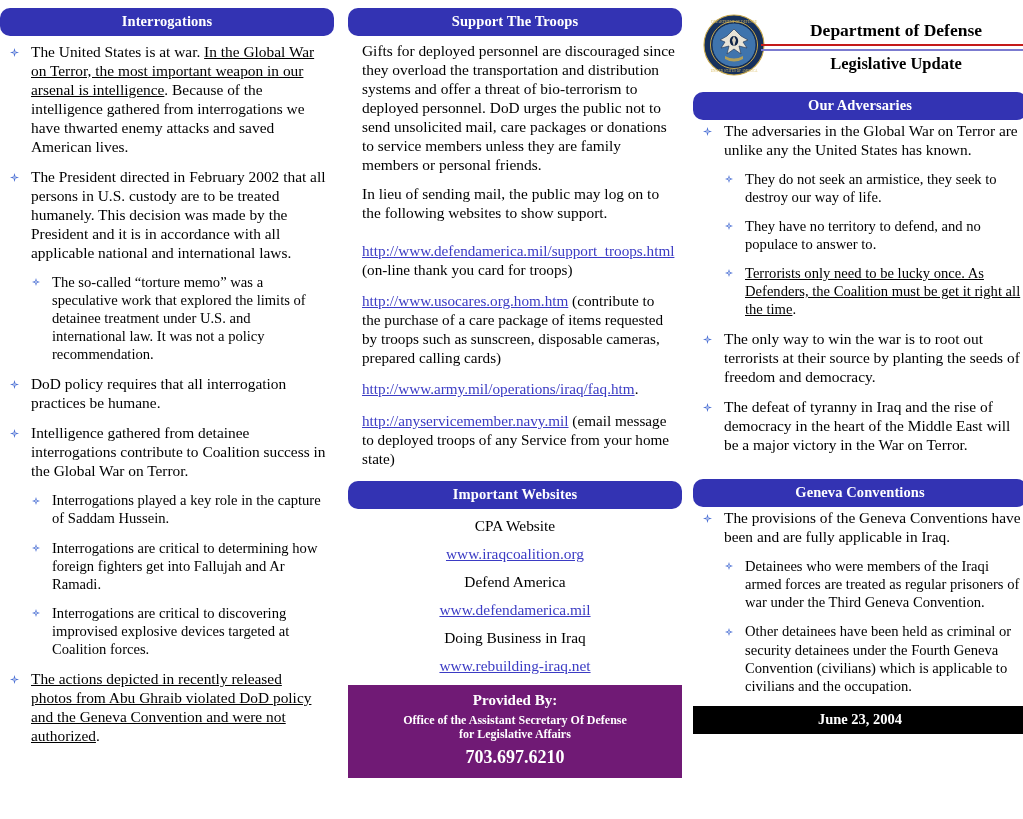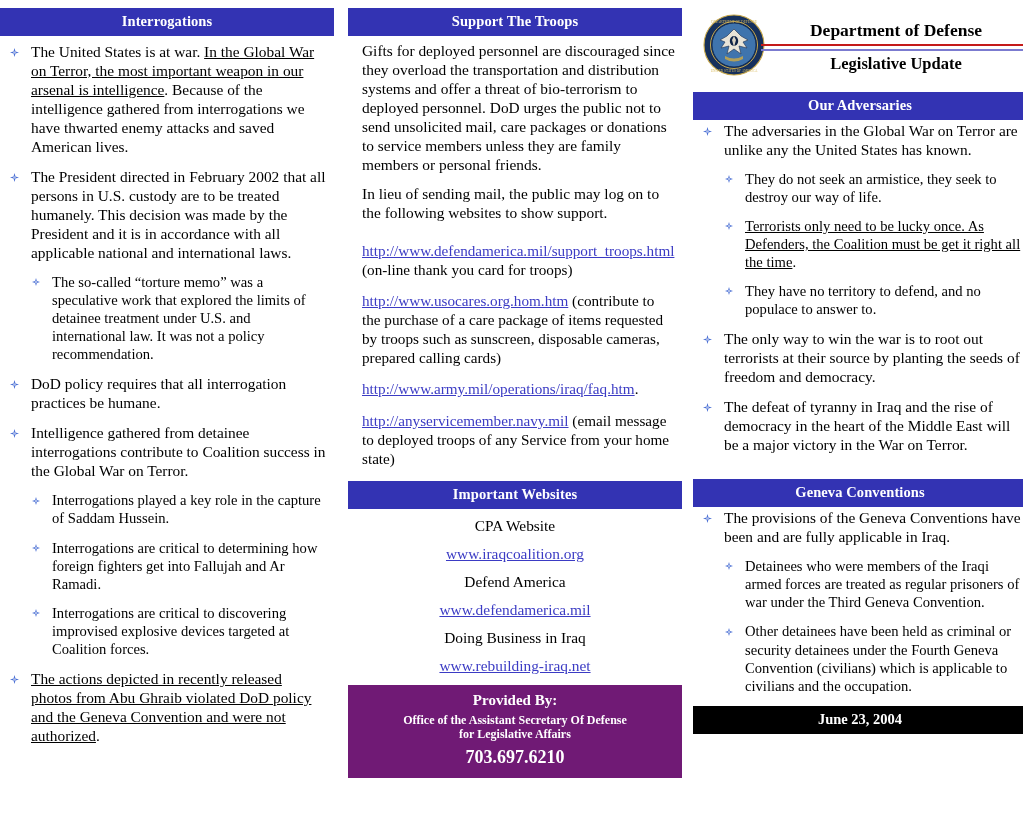--- a/index.html
+++ b/index.html
@@ -34,20 +34,21 @@
   
   .bar {
     background: #3333b3;
     color: #ffffff;
     font-weight: bold;
     font-size: 14.5px;
     text-align: center;
     padding: 5px 2px 6px 2px;
     letter-spacing: .1px;
     line-height: 1.15;
+    border-radius: 10px;
   }
 
   
   .body {
     font-size: 15.4px;
     line-height: 1.235;
   }
 
   
   ul.lvl1, ul.lvl2 {
@@ -319,27 +320,27 @@
                 <svg viewBox="0 0 10 10" xmlns="http://www.w3.org/2000/svg">
                   <path d="M5 0 L6.1 3.9 L10 5 L6.1 6.1 L5 10 L3.9 6.1 L0 5 L3.9 3.9 Z" fill="#4a6fd4"></path>
                   <circle cx="5" cy="5" r="1.5" fill="#ffffff" opacity="0.55"></circle>
                 </svg>
               </span><span><span>They do not seek an armistice, they seek to destroy our way of life.</span></span></li>
             <li><span class="bullet">
                 <svg viewBox="0 0 10 10" xmlns="http://www.w3.org/2000/svg">
                   <path d="M5 0 L6.1 3.9 L10 5 L6.1 6.1 L5 10 L3.9 6.1 L0 5 L3.9 3.9 Z" fill="#4a6fd4"></path>
                   <circle cx="5" cy="5" r="1.5" fill="#ffffff" opacity="0.55"></circle>
                 </svg>
+              </span><span><span>They have no territory to defend, and no populace to answer to.</span></span></li>
+            <li><span class="bullet">
+                <svg viewBox="0 0 10 10" xmlns="http://www.w3.org/2000/svg">
+                  <path d="M5 0 L6.1 3.9 L10 5 L6.1 6.1 L5 10 L3.9 6.1 L0 5 L3.9 3.9 Z" fill="#4a6fd4"></path>
+                  <circle cx="5" cy="5" r="1.5" fill="#ffffff" opacity="0.55"></circle>
+                </svg>
               </span><span><span class="u">Terrorists only need to be lucky once. As Defenders, the Coalition must be get it right all the time</span><span>.</span></span></li>
-            <li><span class="bullet">
-                <svg viewBox="0 0 10 10" xmlns="http://www.w3.org/2000/svg">
-                  <path d="M5 0 L6.1 3.9 L10 5 L6.1 6.1 L5 10 L3.9 6.1 L0 5 L3.9 3.9 Z" fill="#4a6fd4"></path>
-                  <circle cx="5" cy="5" r="1.5" fill="#ffffff" opacity="0.55"></circle>
-                </svg>
-              </span><span><span>They have no territory to defend, and no populace to answer to.</span></span></li>
           </ul>
           <li><span class="bullet">
               <svg viewBox="0 0 10 10" xmlns="http://www.w3.org/2000/svg">
                 <path d="M5 0 L6.1 3.9 L10 5 L6.1 6.1 L5 10 L3.9 6.1 L0 5 L3.9 3.9 Z" fill="#4a6fd4"></path>
                 <circle cx="5" cy="5" r="1.5" fill="#ffffff" opacity="0.55"></circle>
               </svg>
             </span><span><span>The only way to win the war is to root out terrorists at their source by planting the seeds of freedom and democracy.</span></span></li>
           <li><span class="bullet">
               <svg viewBox="0 0 10 10" xmlns="http://www.w3.org/2000/svg">
                 <path d="M5 0 L6.1 3.9 L10 5 L6.1 6.1 L5 10 L3.9 6.1 L0 5 L3.9 3.9 Z" fill="#4a6fd4"></path>

